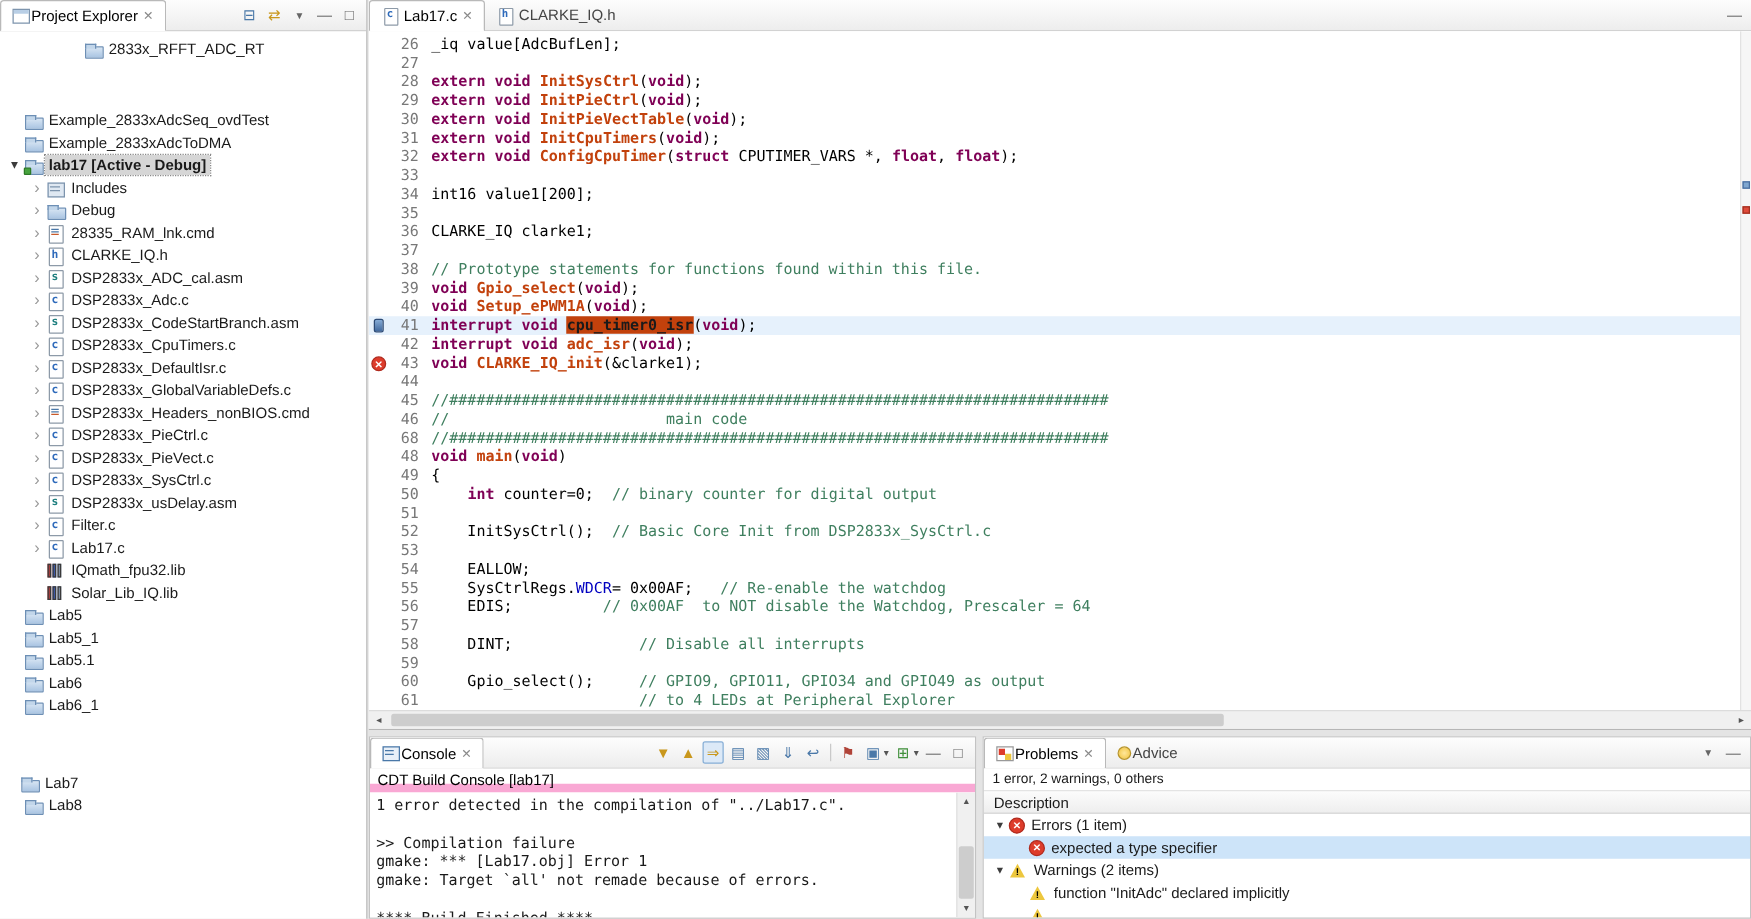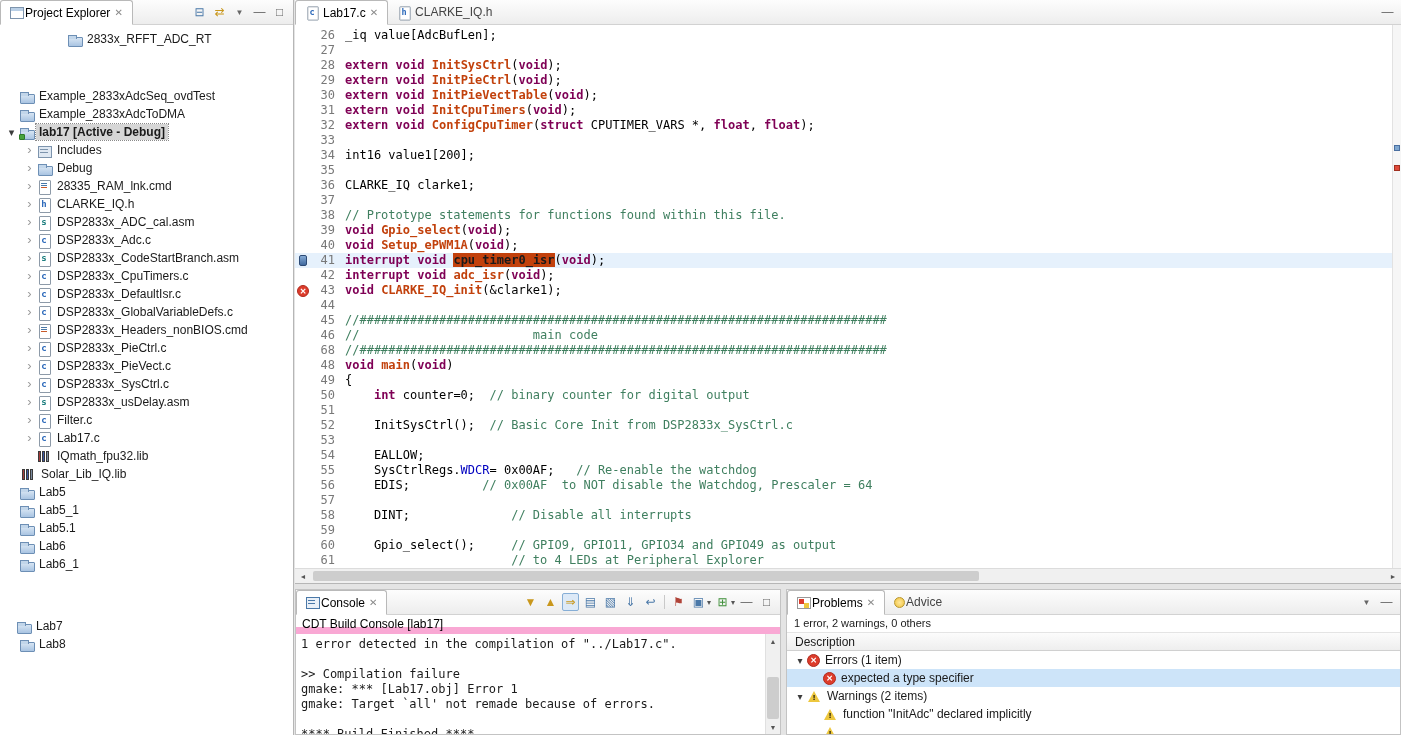--- a/index.html
+++ b/index.html
@@ -285,21 +285,21 @@
       </div>
       <div class="tree-row" style="padding-left: 22px;">
         <span class="expander"></span>
         <span class="ti ti-lib">
           <b class="b1"></b>
           <b class="b2"></b>
           <b class="b3"></b>
         </span>
         <span class="tree-label">IQmath_fpu32.lib</span>
       </div>
-      <div class="tree-row" style="padding-left: 6px;">
+      <div class="tree-row" style="padding-left: 22px;">
         <span class="expander"></span>
         <span class="ti ti-lib">
           <b class="b1"></b>
           <b class="b2"></b>
           <b class="b3"></b>
         </span>
         <span class="tree-label">Solar_Lib_IQ.lib</span>
       </div>
       <div class="tree-row" style="padding-left: 4px;">
         <span class="expander"></span>

